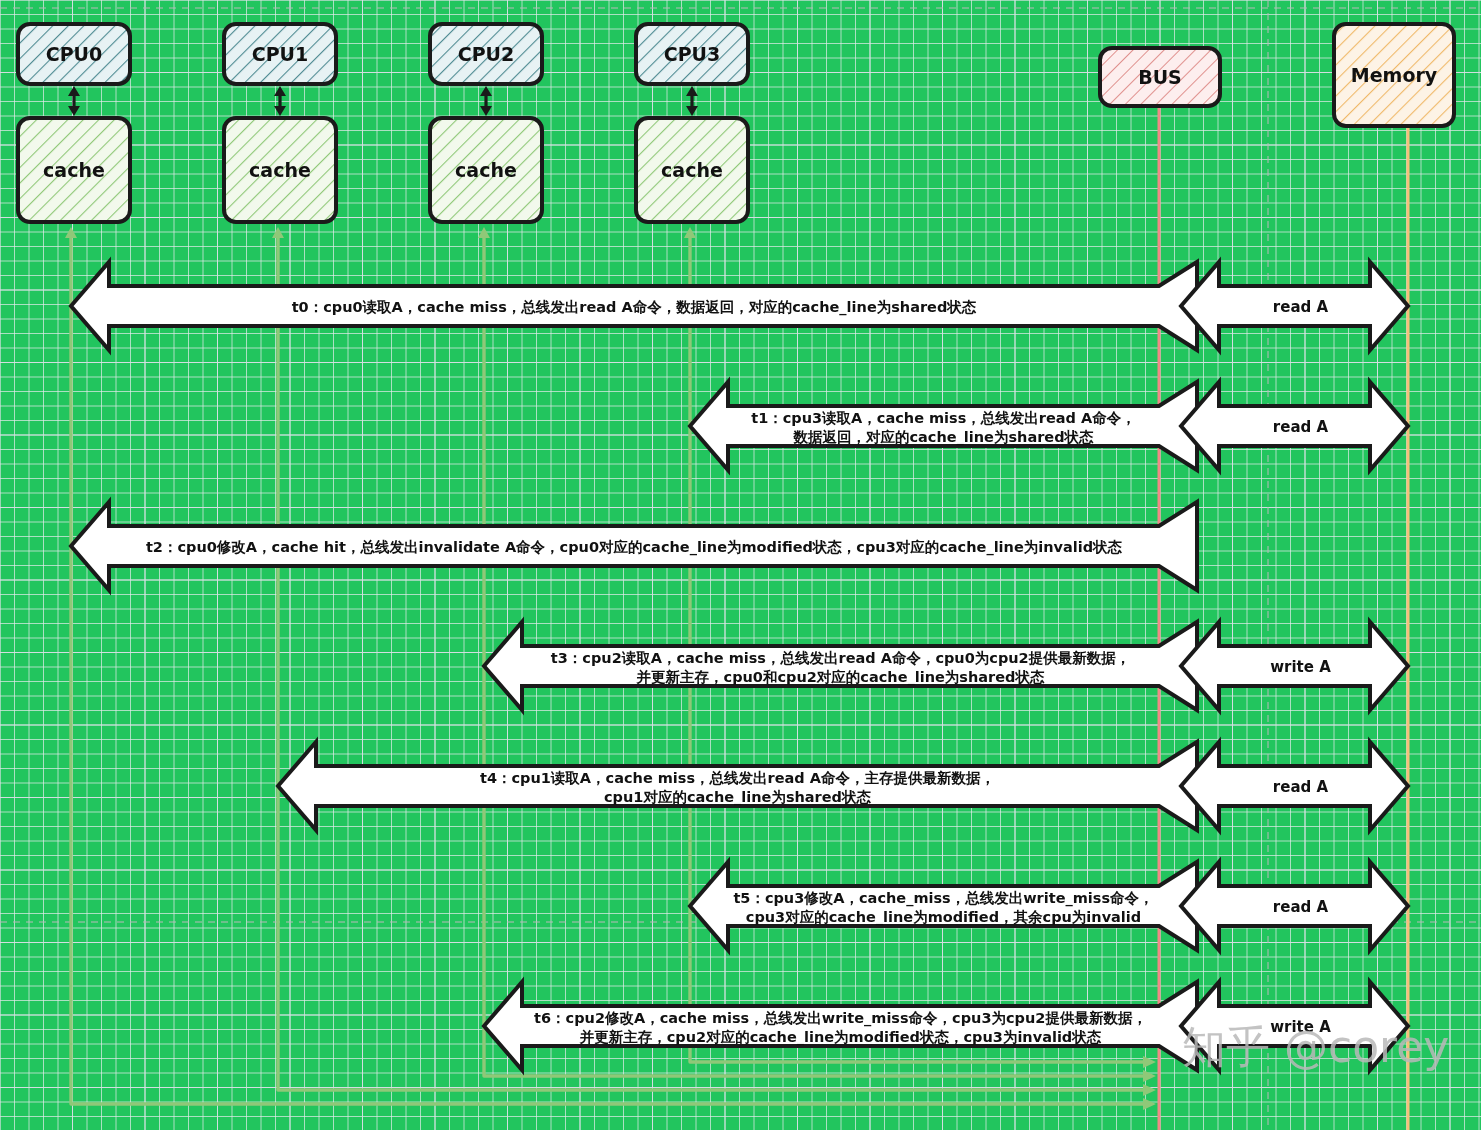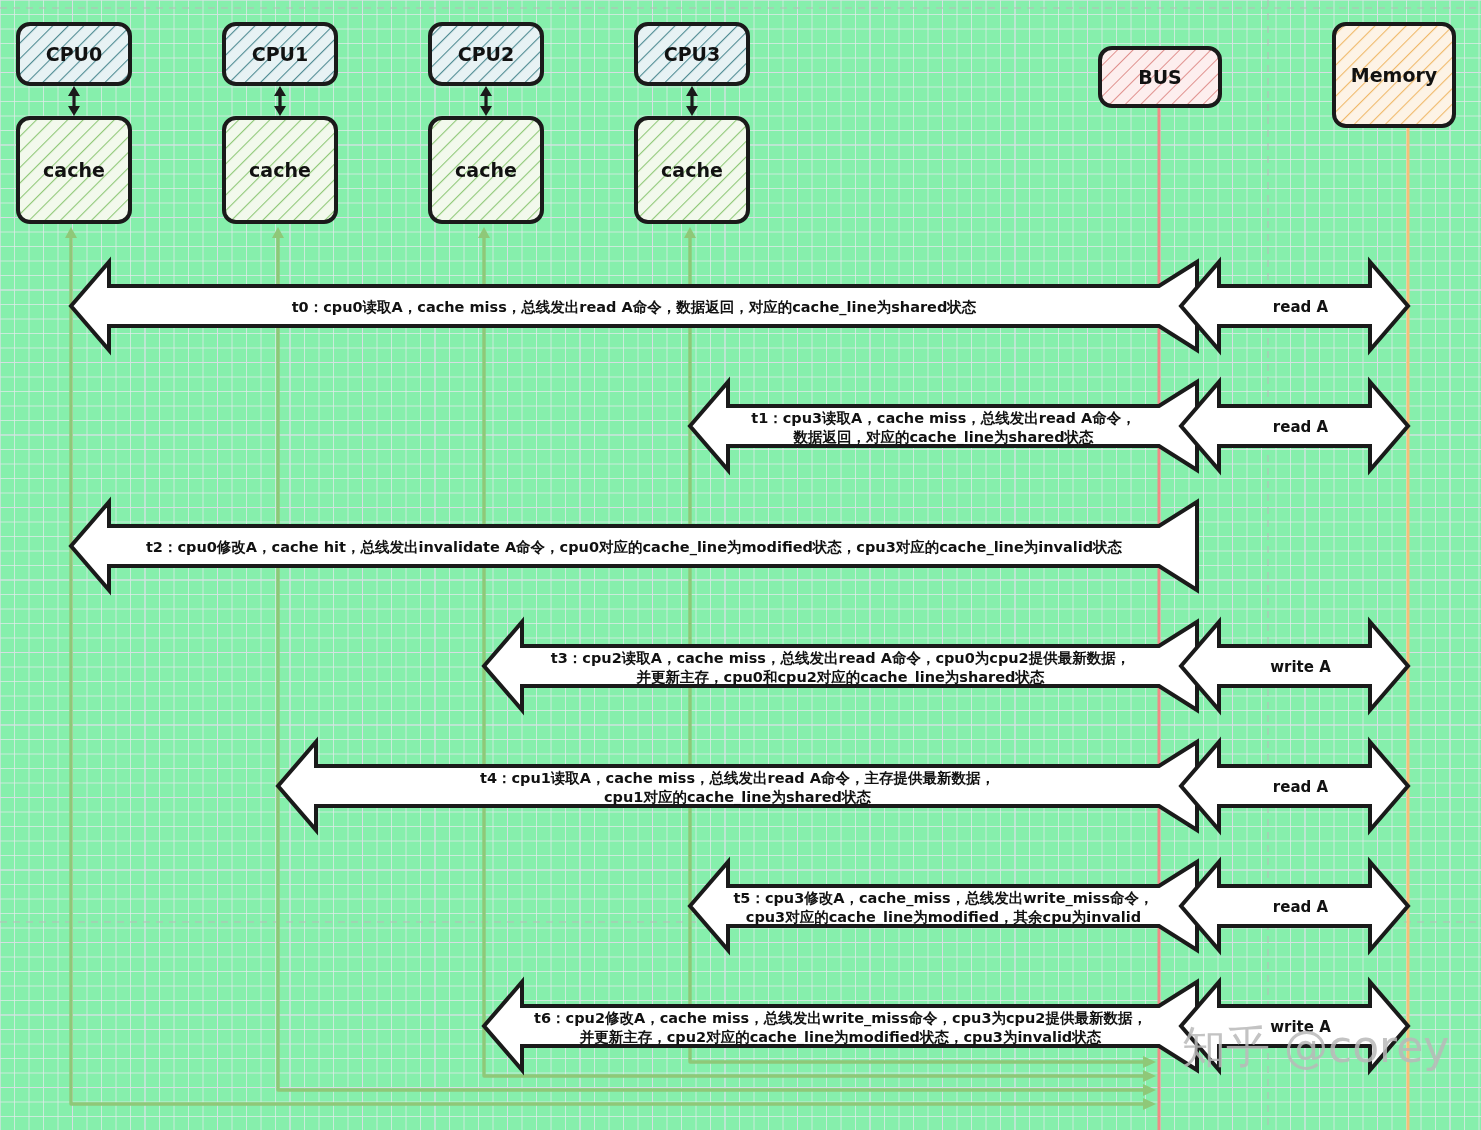--- a/index.html
+++ b/index.html
@@ -1,17 +1,17 @@
 <!DOCTYPE html>
 <html><head>
 <meta charset="utf-8">
 <style>
   html,body{margin:0;padding:0;background:#ffffff;}
   body{font-family:"DejaVu Sans","Liberation Sans",sans-serif;}
-  #stage{position:relative;width:1481px;height:1130px;overflow:hidden;background:#86efac;}
+  #stage{position:relative;width:1481px;height:1130px;overflow:hidden;background:#22c55e;}
   #stage svg{position:absolute;left:0;top:0;}
   .boxlabel{font-family:"DejaVu Sans","Liberation Sans",sans-serif;font-weight:700;font-size:19px;fill:#111;}
   .arrowtext{font-family:"DejaVu Sans","Liberation Sans",sans-serif;font-weight:700;font-size:14.5px;fill:#111;}
   .sidetext{font-family:"DejaVu Sans","Liberation Sans",sans-serif;font-weight:700;font-size:15px;fill:#111;}
   .wm{font-family:"DejaVu Sans","Liberation Sans",sans-serif;font-size:44px;fill:#b9b9b9;opacity:.85;}
 </style>
 </head>
 <body>
 
 <div id="stage">

